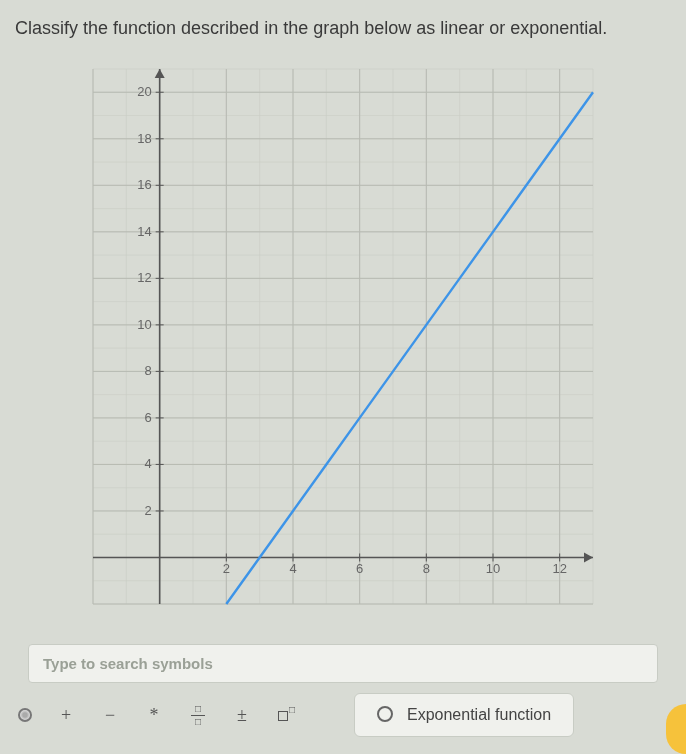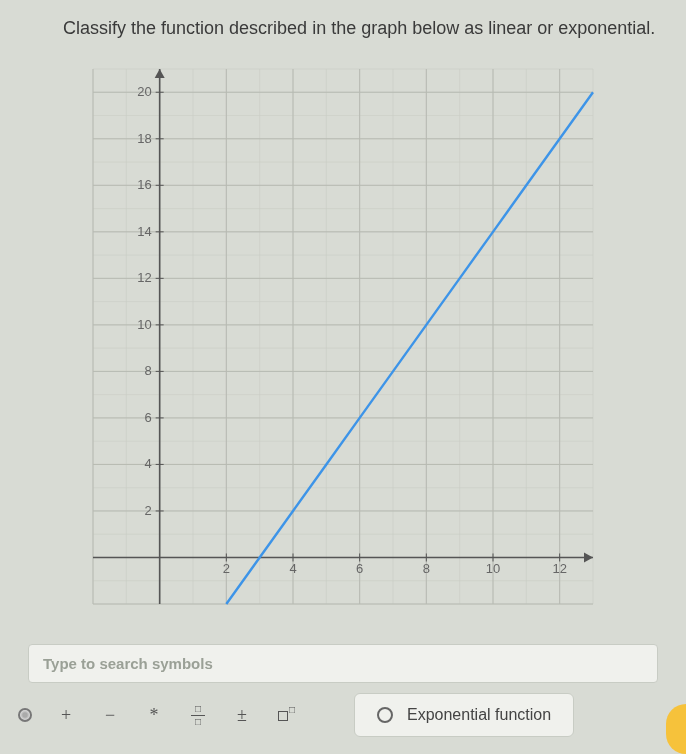--- a/index.html
+++ b/index.html
@@ -9,21 +9,20 @@
       background: #d8dbd4;
       font-family: Arial, sans-serif;
       overflow: hidden;
       padding: 18px 10px 0 10px;
     }
     .question {
       font-size: 18px;
       color: #3a3a3a;
       margin-bottom: 20px;
       padding-left: 5px;
-      margin-left: 48px;
     }
     .chart-wrap {
       display: flex;
       justify-content: center;
       margin-bottom: 30px;
     }
     svg.chart { display: block; }
     .search-box {
       background: #f0f1ed;
       border: 1px solid #c8ccc4;
@@ -80,21 +79,21 @@
     .sq { display:inline-block; width:10px; height:10px; border:1px solid #555; position:relative; }
     .sq-sup { font-size:10px; position:relative; top:-8px; left:1px; }
     .option-pill {
       background: #f0f1ed;
       border: 1px solid #c8ccc4;
       border-radius: 6px;
       padding: 12px 22px;
       color: #444;
       font-size: 16px;
       display: flex;
-      align-items: center;
+      align-items: flex-start;
       gap: 14px;
       margin-left: 40px;
     }
     .radio {
       width: 16px; height: 16px; border: 2px solid #666; border-radius: 50%;
       flex: 0 0 auto;
     }
     .yellow-edge {
       position: absolute;
       right: 0;

